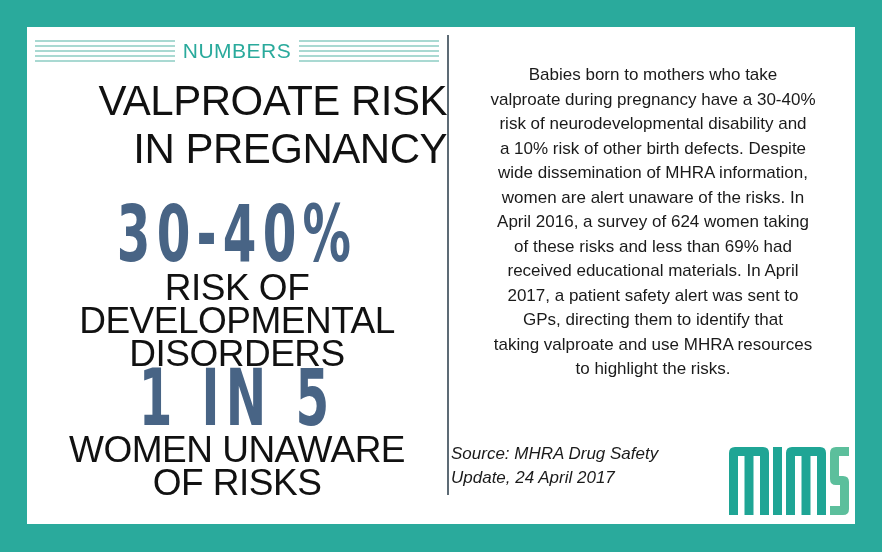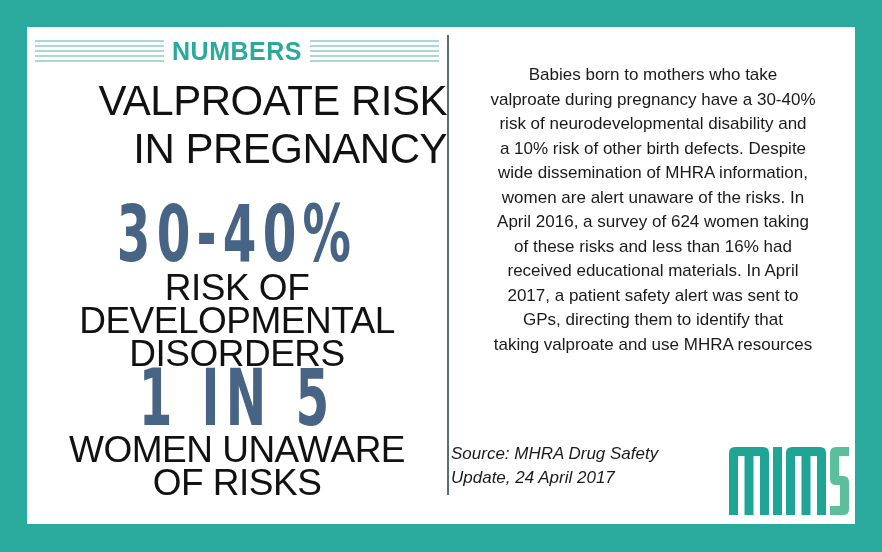--- a/index.html
+++ b/index.html
@@ -36,22 +36,22 @@
     .rules {
       flex: 1;
       height: 22px;
       display: flex; flex-direction: column; justify-content: space-between;
     }
     .rules span {
       display: block; height: 2px; background: #a9d9d2;
     }
     .header-title {
       color: #2aaa9c;
-      font-weight: bold;
-      font-size: 25px;
+      font-weight: normal;
+      font-size: 21px;
       letter-spacing: 0.5px;
       padding: 0 8px;
       line-height: 28px;
     }
     .title {
       position: absolute;
       left: 0; top: 50px;
       width: 420px;
       text-align: right;
       color: #111;
@@ -161,25 +161,26 @@
 
   <div class="right">
     <div class="body-text">
       <div>Babies born to mothers who take</div>
       <div>valproate during pregnancy have a 30-40%</div>
       <div>risk of neurodevelopmental disability and</div>
       <div>a 10% risk of other birth defects. Despite</div>
       <div>wide dissemination of MHRA information,</div>
       <div>women are alert unaware of the risks. In</div>
       <div>April 2016, a survey of 624 women taking</div>
-      <div>of these risks and less than 16% had</div>
+      <div>of these risks and less than 69% had</div>
       <div>received educational materials. In April</div>
       <div>2017, a patient safety alert was sent to</div>
       <div>GPs, directing them to identify that</div>
       <div>taking valproate and use MHRA resources</div>
+      <div>to highlight the risks.</div>
     </div>
 
     <div class="source">
       <div>Source: MHRA Drug Safety</div>
       <div>Update, 24 April 2017</div>
     </div>
 
     <div class="logo">
       <svg width="120" height="68" viewBox="0 0 120 68">
 

